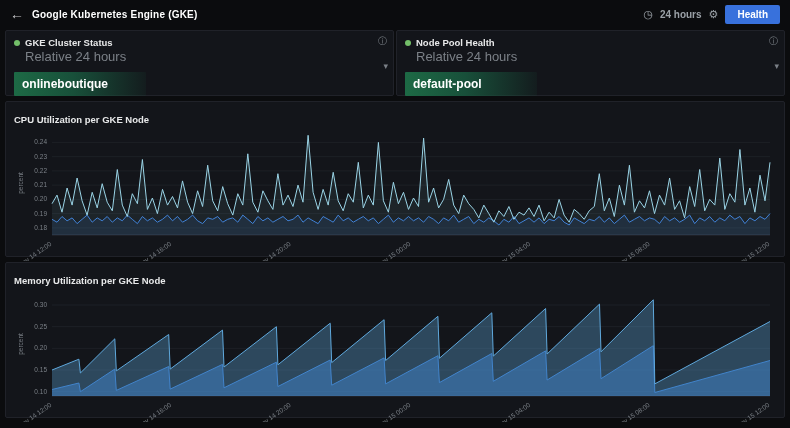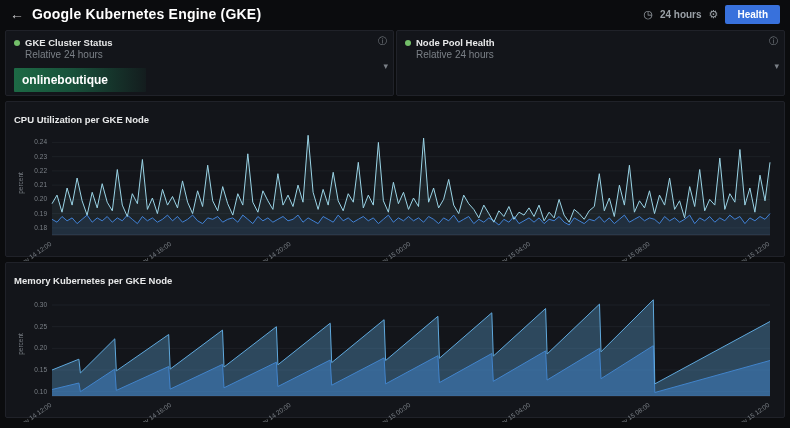--- a/index.html
+++ b/index.html
@@ -11,40 +11,40 @@
   }
   svg text { font-family:"Liberation Sans", sans-serif; }
 
   
   .topbar {
     height:28px; display:flex; align-items:center; justify-content:space-between;
     padding:0 10px;
   }
   .topbar-left { display:flex; align-items:center; gap:8px; }
   .back { color:#c7c8ca; font-size:14px; cursor:pointer; }
-  .page-title { color:#ffffff; font-size:14px; font-weight:700; letter-spacing:.2px; }
+  .page-title { color:#ffffff; font-size:10px; font-weight:700; letter-spacing:.2px; }
   .topbar-right { display:flex; align-items:center; gap:7px; }
   .tb-icon { color:#9aa0a6; font-size:11px; line-height:1; cursor:pointer; }
   .time-range { color:#9aa0a6; font-size:10px; cursor:pointer;font-weight:bold; }
   .share-btn {
     background:#3871dc; color:#fff; border:none; border-radius:2px;
     font-size:10px; font-weight:700; padding:4px 12px; cursor:pointer;
     font-family:"Liberation Sans", sans-serif;
   }
 
   
   .panel {
     background:#13151a; border:1px solid #202229; border-radius:2px;
   }
   .stat-row { display:flex; gap:2px; margin:2px 5px 0; }
   .stat-panel { flex:1; height:66px; position:relative; padding:6px 8px; }
   .panel-head { display:flex; align-items:flex-start; gap:5px; }
   .status-dot { width:6px; height:6px; border-radius:50%; background:#73bf69; margin-top:3px; flex:none; }
   .p-title { font-size:9.5px; font-weight:700; color:#e8e9ea; }
-  .p-sub { font-size:10px; color:#7b8087; margin-top:1px; }
+  .p-sub { font-size:13px; color:#7b8087; margin-top:1px; }
   .info-ic { position:absolute; top:4px; right:6px; font-size:9px; color:#7b8087; cursor:pointer; }
   .chev { position:absolute; top:30px; right:5px; font-size:9px; color:#7b8087; cursor:pointer; }
   .value-chip {
     margin-top:8px; width:132px; padding:5px 8px;
     font-size:12px; font-weight:700; color:#ffffff;
     background:linear-gradient(90deg, #1d6a45 0%, #18503a 45%, rgba(24,80,58,0.12) 100%);
     border-radius:1px; cursor:pointer; white-space:nowrap; overflow:hidden;
   }
 
   
@@ -85,20 +85,21 @@
 
   <section class="panel stat-panel">
     <div class="panel-head">
       <span class="status-dot"></span>
       <div>
         <div class="p-title">Node Pool Health</div>
         <div class="p-sub">Relative 24 hours</div>
       </div>
     </div>
     <span class="info-ic">ⓘ</span>
+    <div class="value-chip">default-pool</div>
     <span class="chev">▾</span>
   </section>
 
 </div>
 
 <section class="panel chart-panel">
   <div class="chart-title">CPU Utilization per GKE Node</div>
   <div class="chart-area"><svg width="762" height="134">
         <line x1="38" x2="756" y1="100.87671232876711" y2="100.87671232876711" stroke="#1d2026" stroke-width="1"></line>
         <text x="33" y="102.87671232876711" text-anchor="end" fill="#7b8087" font-size="6.5">0.18</text>
@@ -124,21 +125,21 @@
         <line x1="38" x2="756" y1="108" y2="108" stroke="#2a2d35" stroke-width="1"></line>
         <text x="9" y="56" text-anchor="middle" fill="#7b8087" font-size="6.5" transform="rotate(-90 9 56)">percent</text>
         <path d="M38.0 92.3 L43.0 95.2 L48.0 89.5 L53.1 93.8 L58.1 90.9 L63.1 96.6 L68.1 92.3 L73.1 88.1 L78.2 95.2 L83.2 90.9 L88.2 93.8 L93.2 89.5 L98.3 95.2 L103.3 90.9 L108.3 93.8 L113.3 88.1 L118.3 92.3 L123.4 96.6 L128.4 89.5 L133.4 93.8 L138.4 90.9 L143.4 95.2 L148.5 92.3 L153.5 88.1 L158.5 93.8 L163.5 89.5 L168.5 95.2 L173.6 92.3 L178.6 88.1 L183.6 93.8 L188.6 96.6 L193.7 90.9 L198.7 92.3 L203.7 89.5 L208.7 95.2 L213.7 92.3 L218.8 90.9 L223.8 95.2 L228.8 88.1 L233.8 92.3 L238.8 96.6 L243.9 89.5 L248.9 93.8 L253.9 90.9 L258.9 95.2 L263.9 92.3 L269.0 89.5 L274.0 93.8 L279.0 92.3 L284.0 88.1 L289.0 95.2 L294.1 90.9 L299.1 93.8 L304.1 96.6 L309.1 89.5 L314.2 92.3 L319.2 95.2 L324.2 88.1 L329.2 93.8 L334.2 90.9 L339.3 95.2 L344.3 92.3 L349.3 89.5 L354.3 93.8 L359.3 90.9 L364.4 96.6 L369.4 92.3 L374.4 88.1 L379.4 95.2 L384.4 90.9 L389.5 93.8 L394.5 89.5 L399.5 93.8 L404.5 90.9 L409.6 95.2 L414.6 89.5 L419.6 92.3 L424.6 96.6 L429.6 90.9 L434.7 93.8 L439.7 88.1 L444.7 95.2 L449.7 92.3 L454.7 89.5 L459.8 96.6 L464.8 92.3 L469.8 95.2 L474.8 90.9 L479.8 93.8 L484.9 98.0 L489.9 92.3 L494.9 95.2 L499.9 89.5 L505.0 96.6 L510.0 93.8 L515.0 90.9 L520.0 95.2 L525.0 90.9 L530.1 96.6 L535.1 92.3 L540.1 93.8 L545.1 89.5 L550.1 95.2 L555.2 98.0 L560.2 90.9 L565.2 93.8 L570.2 96.6 L575.2 92.3 L580.3 93.8 L585.3 89.5 L590.3 95.2 L595.3 90.9 L600.3 96.6 L605.4 92.3 L610.4 88.1 L615.4 95.2 L620.4 92.3 L625.5 89.5 L630.5 93.8 L635.5 90.9 L640.5 92.3 L645.5 96.6 L650.6 89.5 L655.6 93.8 L660.6 90.9 L665.6 95.2 L670.6 92.3 L675.7 88.1 L680.7 96.6 L685.7 90.9 L690.7 93.8 L695.7 89.5 L700.8 95.2 L705.8 90.9 L710.8 93.8 L715.8 88.1 L720.9 92.3 L725.9 89.5 L730.9 96.6 L735.9 90.9 L740.9 93.8 L746.0 89.5 L751.0 92.3 L756.0 86.6 L756.0 108.0 L38.0 108.0 Z" fill="#3a7bd5" fill-opacity="0.12" stroke="none"></path>
         <path d="M38.0 92.3 L43.0 95.2 L48.0 89.5 L53.1 93.8 L58.1 90.9 L63.1 96.6 L68.1 92.3 L73.1 88.1 L78.2 95.2 L83.2 90.9 L88.2 93.8 L93.2 89.5 L98.3 95.2 L103.3 90.9 L108.3 93.8 L113.3 88.1 L118.3 92.3 L123.4 96.6 L128.4 89.5 L133.4 93.8 L138.4 90.9 L143.4 95.2 L148.5 92.3 L153.5 88.1 L158.5 93.8 L163.5 89.5 L168.5 95.2 L173.6 92.3 L178.6 88.1 L183.6 93.8 L188.6 96.6 L193.7 90.9 L198.7 92.3 L203.7 89.5 L208.7 95.2 L213.7 92.3 L218.8 90.9 L223.8 95.2 L228.8 88.1 L233.8 92.3 L238.8 96.6 L243.9 89.5 L248.9 93.8 L253.9 90.9 L258.9 95.2 L263.9 92.3 L269.0 89.5 L274.0 93.8 L279.0 92.3 L284.0 88.1 L289.0 95.2 L294.1 90.9 L299.1 93.8 L304.1 96.6 L309.1 89.5 L314.2 92.3 L319.2 95.2 L324.2 88.1 L329.2 93.8 L334.2 90.9 L339.3 95.2 L344.3 92.3 L349.3 89.5 L354.3 93.8 L359.3 90.9 L364.4 96.6 L369.4 92.3 L374.4 88.1 L379.4 95.2 L384.4 90.9 L389.5 93.8 L394.5 89.5 L399.5 93.8 L404.5 90.9 L409.6 95.2 L414.6 89.5 L419.6 92.3 L424.6 96.6 L429.6 90.9 L434.7 93.8 L439.7 88.1 L444.7 95.2 L449.7 92.3 L454.7 89.5 L459.8 96.6 L464.8 92.3 L469.8 95.2 L474.8 90.9 L479.8 93.8 L484.9 98.0 L489.9 92.3 L494.9 95.2 L499.9 89.5 L505.0 96.6 L510.0 93.8 L515.0 90.9 L520.0 95.2 L525.0 90.9 L530.1 96.6 L535.1 92.3 L540.1 93.8 L545.1 89.5 L550.1 95.2 L555.2 98.0 L560.2 90.9 L565.2 93.8 L570.2 96.6 L575.2 92.3 L580.3 93.8 L585.3 89.5 L590.3 95.2 L595.3 90.9 L600.3 96.6 L605.4 92.3 L610.4 88.1 L615.4 95.2 L620.4 92.3 L625.5 89.5 L630.5 93.8 L635.5 90.9 L640.5 92.3 L645.5 96.6 L650.6 89.5 L655.6 93.8 L660.6 90.9 L665.6 95.2 L670.6 92.3 L675.7 88.1 L680.7 96.6 L685.7 90.9 L690.7 93.8 L695.7 89.5 L700.8 95.2 L705.8 90.9 L710.8 93.8 L715.8 88.1 L720.9 92.3 L725.9 89.5 L730.9 96.6 L735.9 90.9 L740.9 93.8 L746.0 89.5 L751.0 92.3 L756.0 86.6" fill="none" stroke="#3a7bd5" stroke-width="1"></path>
         <path d="M38.0 76.7 L43.0 68.1 L48.0 85.2 L53.1 61.0 L58.1 78.1 L63.1 51.0 L68.1 73.8 L73.1 88.1 L78.2 65.3 L83.2 80.9 L88.2 56.7 L93.2 75.2 L98.3 83.8 L103.3 42.5 L108.3 78.1 L113.3 89.5 L118.3 66.7 L123.4 76.7 L128.4 32.5 L133.4 82.4 L138.4 71.0 L143.4 86.6 L148.5 62.4 L153.5 78.1 L158.5 69.5 L163.5 80.9 L168.5 53.9 L173.6 75.2 L178.6 86.6 L183.6 63.8 L188.6 79.5 L193.7 38.2 L198.7 73.8 L203.7 83.8 L208.7 59.6 L213.7 76.7 L218.8 88.1 L223.8 66.7 L228.8 78.1 L233.8 26.8 L238.8 75.2 L243.9 85.2 L248.9 63.8 L253.9 73.8 L258.9 82.4 L263.9 46.7 L269.0 78.1 L274.0 68.1 L279.0 79.5 L284.0 58.1 L289.0 75.2 L294.1 8.3 L299.1 65.3 L304.1 82.4 L309.1 62.4 L314.2 78.1 L319.2 45.3 L324.2 73.8 L329.2 83.8 L334.2 66.7 L339.3 75.2 L344.3 35.3 L349.3 80.9 L354.3 68.1 L359.3 78.1 L364.4 15.4 L369.4 73.8 L374.4 85.2 L379.4 55.3 L384.4 76.7 L389.5 65.3 L394.5 82.4 L399.5 71.0 L404.5 79.5 L409.6 11.1 L414.6 75.2 L419.6 61.0 L424.6 80.9 L429.6 72.4 L434.7 52.4 L439.7 78.1 L444.7 86.6 L449.7 68.1 L454.7 76.7 L459.8 82.4 L464.8 90.9 L469.8 78.1 L474.8 86.6 L479.8 95.2 L484.9 83.8 L489.9 89.5 L494.9 79.5 L499.9 92.3 L505.0 85.2 L510.0 88.1 L515.0 80.9 L520.0 89.5 L525.0 78.1 L530.1 93.8 L535.1 85.2 L540.1 90.9 L545.1 72.4 L550.1 88.1 L555.2 95.2 L560.2 82.4 L565.2 86.6 L570.2 92.3 L575.2 83.8 L580.3 79.5 L585.3 46.7 L590.3 83.8 L595.3 71.0 L600.3 89.5 L605.4 58.1 L610.4 78.1 L615.4 38.2 L620.4 85.2 L625.5 73.8 L630.5 80.9 L635.5 63.8 L640.5 86.6 L645.5 68.1 L650.6 78.1 L655.6 51.0 L660.6 82.4 L665.6 73.8 L670.6 90.9 L675.7 59.6 L680.7 79.5 L685.7 42.5 L690.7 83.8 L695.7 72.4 L700.8 78.1 L705.8 31.1 L710.8 82.4 L715.8 66.7 L720.9 75.2 L725.9 22.5 L730.9 78.1 L735.9 61.0 L740.9 85.2 L746.0 48.2 L751.0 73.8 L756.0 35.3 L756.0 108.0 L38.0 108.0 Z" fill="#9ad4e6" fill-opacity="0.08" stroke="none"></path>
         <path d="M38.0 76.7 L43.0 68.1 L48.0 85.2 L53.1 61.0 L58.1 78.1 L63.1 51.0 L68.1 73.8 L73.1 88.1 L78.2 65.3 L83.2 80.9 L88.2 56.7 L93.2 75.2 L98.3 83.8 L103.3 42.5 L108.3 78.1 L113.3 89.5 L118.3 66.7 L123.4 76.7 L128.4 32.5 L133.4 82.4 L138.4 71.0 L143.4 86.6 L148.5 62.4 L153.5 78.1 L158.5 69.5 L163.5 80.9 L168.5 53.9 L173.6 75.2 L178.6 86.6 L183.6 63.8 L188.6 79.5 L193.7 38.2 L198.7 73.8 L203.7 83.8 L208.7 59.6 L213.7 76.7 L218.8 88.1 L223.8 66.7 L228.8 78.1 L233.8 26.8 L238.8 75.2 L243.9 85.2 L248.9 63.8 L253.9 73.8 L258.9 82.4 L263.9 46.7 L269.0 78.1 L274.0 68.1 L279.0 79.5 L284.0 58.1 L289.0 75.2 L294.1 8.3 L299.1 65.3 L304.1 82.4 L309.1 62.4 L314.2 78.1 L319.2 45.3 L324.2 73.8 L329.2 83.8 L334.2 66.7 L339.3 75.2 L344.3 35.3 L349.3 80.9 L354.3 68.1 L359.3 78.1 L364.4 15.4 L369.4 73.8 L374.4 85.2 L379.4 55.3 L384.4 76.7 L389.5 65.3 L394.5 82.4 L399.5 71.0 L404.5 79.5 L409.6 11.1 L414.6 75.2 L419.6 61.0 L424.6 80.9 L429.6 72.4 L434.7 52.4 L439.7 78.1 L444.7 86.6 L449.7 68.1 L454.7 76.7 L459.8 82.4 L464.8 90.9 L469.8 78.1 L474.8 86.6 L479.8 95.2 L484.9 83.8 L489.9 89.5 L494.9 79.5 L499.9 92.3 L505.0 85.2 L510.0 88.1 L515.0 80.9 L520.0 89.5 L525.0 78.1 L530.1 93.8 L535.1 85.2 L540.1 90.9 L545.1 72.4 L550.1 88.1 L555.2 95.2 L560.2 82.4 L565.2 86.6 L570.2 92.3 L575.2 83.8 L580.3 79.5 L585.3 46.7 L590.3 83.8 L595.3 71.0 L600.3 89.5 L605.4 58.1 L610.4 78.1 L615.4 38.2 L620.4 85.2 L625.5 73.8 L630.5 80.9 L635.5 63.8 L640.5 86.6 L645.5 68.1 L650.6 78.1 L655.6 51.0 L660.6 82.4 L665.6 73.8 L670.6 90.9 L675.7 59.6 L680.7 79.5 L685.7 42.5 L690.7 83.8 L695.7 72.4 L700.8 78.1 L705.8 31.1 L710.8 82.4 L715.8 66.7 L720.9 75.2 L725.9 22.5 L730.9 78.1 L735.9 61.0 L740.9 85.2 L746.0 48.2 L751.0 73.8 L756.0 35.3" fill="none" stroke="#9ad4e6" stroke-width="1"></path>
       </svg></div>
 </section>
 
 <section class="panel chart-panel">
-  <div class="chart-title">Memory Kubernetes per GKE Node</div>
+  <div class="chart-title">Memory Utilization per GKE Node</div>
   <div class="chart-area"><svg width="762" height="134">
         <line x1="38" x2="756" y1="103.66666666666666" y2="103.66666666666666" stroke="#1d2026" stroke-width="1"></line>
         <text x="33" y="105.66666666666666" text-anchor="end" fill="#7b8087" font-size="6.5">0.10</text>
         <line x1="38" x2="756" y1="82" y2="82" stroke="#1d2026" stroke-width="1"></line>
         <text x="33" y="84" text-anchor="end" fill="#7b8087" font-size="6.5">0.15</text>
         <line x1="38" x2="756" y1="60.33333333333333" y2="60.33333333333333" stroke="#1d2026" stroke-width="1"></line>
         <text x="33" y="62.33333333333333" text-anchor="end" fill="#7b8087" font-size="6.5">0.20</text>
         <line x1="38" x2="756" y1="38.66666666666667" y2="38.66666666666667" stroke="#1d2026" stroke-width="1"></line>
         <text x="33" y="40.66666666666667" text-anchor="end" fill="#7b8087" font-size="6.5">0.25</text>
         <line x1="38" x2="756" y1="17.00000000000001" y2="17.00000000000001" stroke="#1d2026" stroke-width="1"></line>

